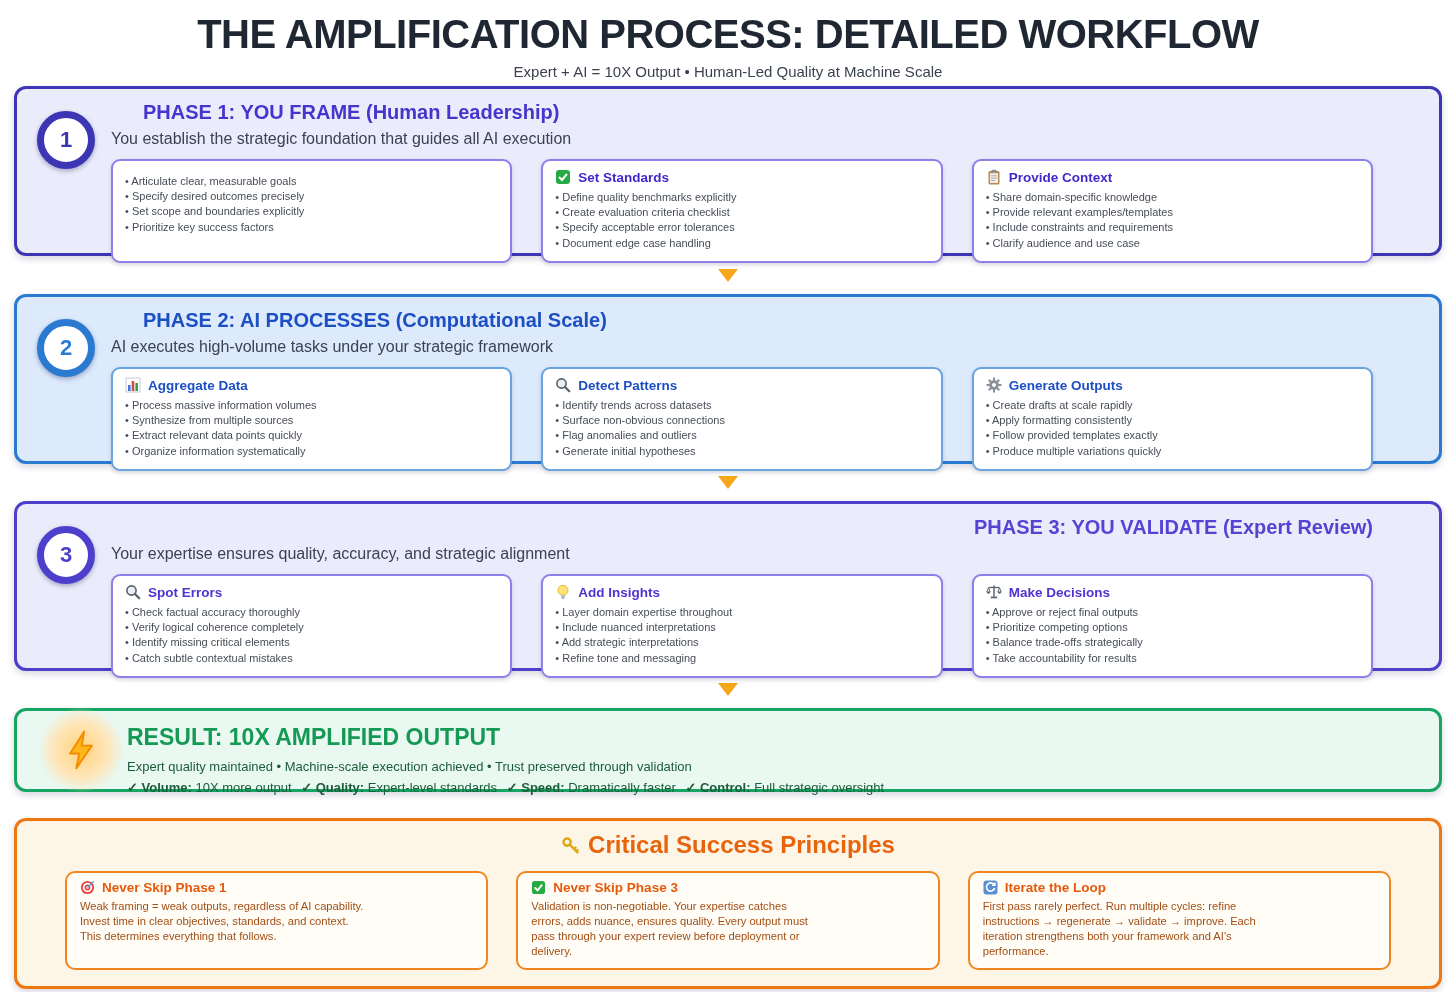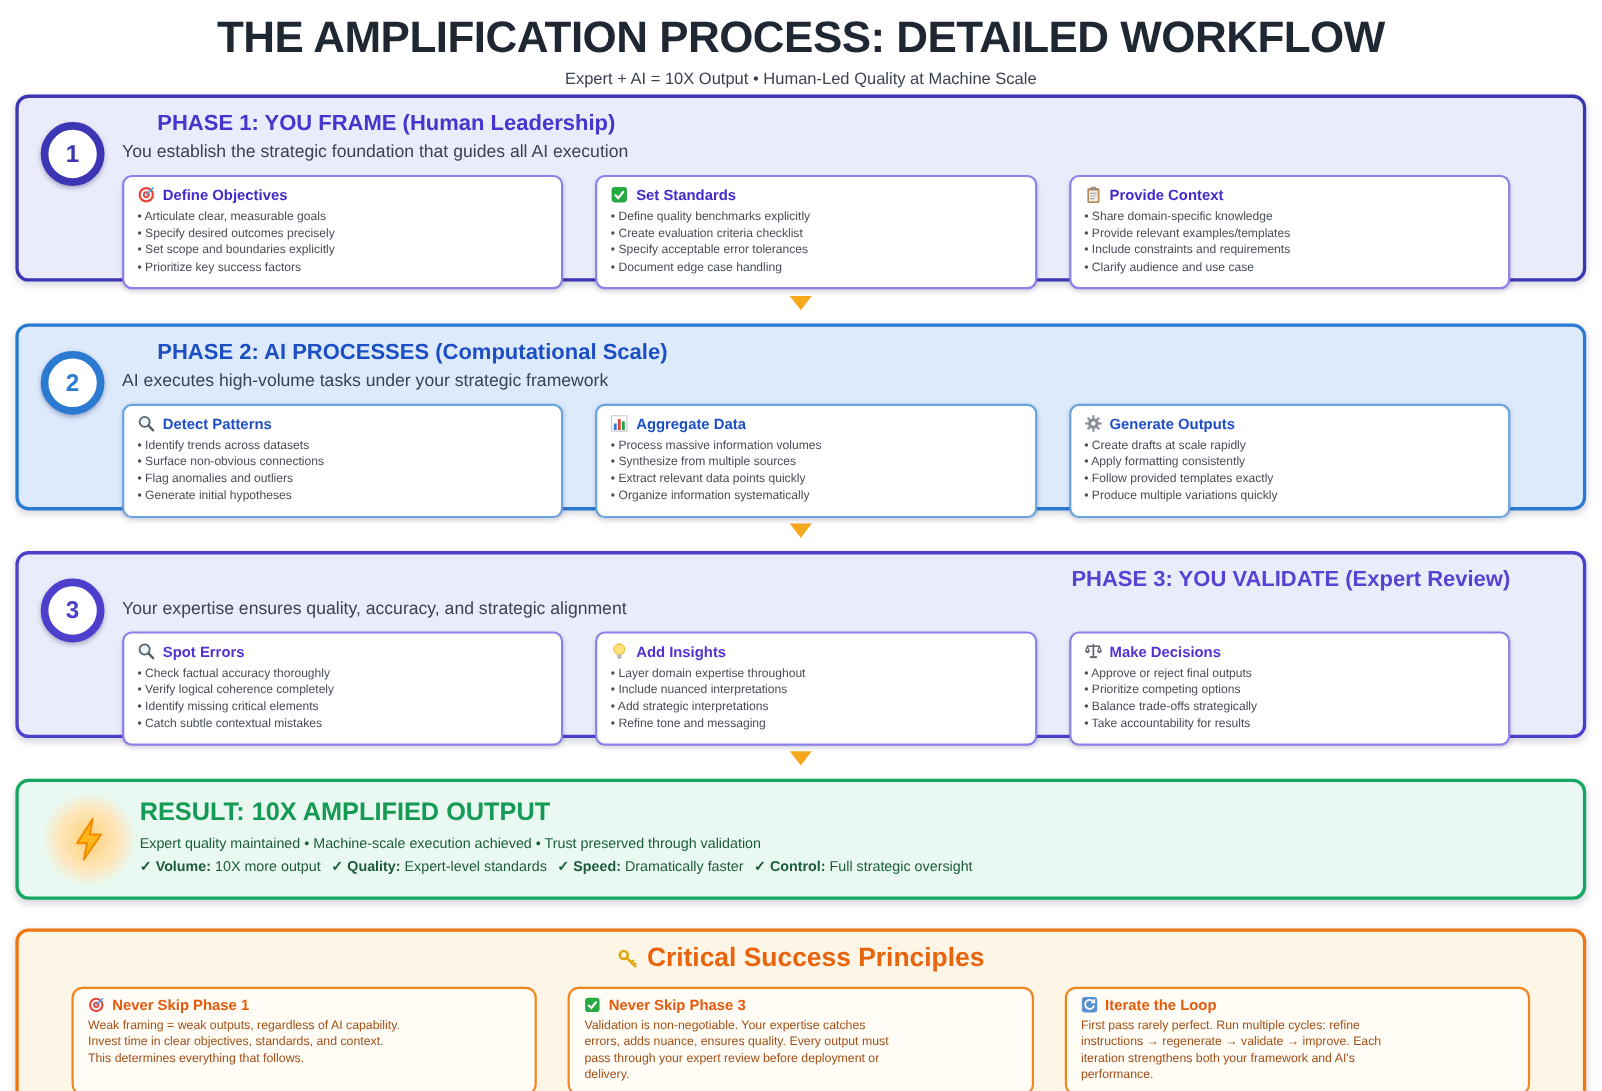--- a/index.html
+++ b/index.html
@@ -62,21 +62,21 @@
   
   .arrow-row { height:38px; display:flex; align-items:center; justify-content:center; }
   .arrow-row.small { height:37px; }
   .flow-arrow {
     width:0; height:0;
     border-left:10px solid transparent; border-right:10px solid transparent;
     border-top:13px solid var(--arrow);
   }
 
   
-  .result { height:110px; background:var(--result-bg); border-color:var(--result-border); padding:13px 20px 0 110px; }
+  .result { height:84px; background:var(--result-bg); border-color:var(--result-border); padding:13px 20px 0 110px; }
   .glow {
     position:absolute; left:22px; top:50%; transform:translateY(-50%);
     width:84px; height:84px; border-radius:50%;
     background:radial-gradient(circle, #ffd27a 0%, #ffe5b8 45%, rgba(255,240,215,0) 72%);
     display:flex; align-items:center; justify-content:center;
   }
   .result-title { font-size:23px; font-weight:bold; color:var(--result-title); }
   .result-summary { font-size:13px; color:var(--result-text); margin-top:8px; }
   .result-metrics { font-size:13px; color:var(--result-text); margin-top:6px; }
   .metric { margin-right:6px; }
@@ -107,32 +107,20 @@
   <div class="page-subtitle">Expert + AI = 10X Output • Human-Led Quality at Machine Scale</div>
 </div>
 
 <div class="panel phase p1" style="margin-top:6px;">
   <div class="num-badge">1</div>
   <div class="phase-title">PHASE 1: YOU FRAME (Human Leadership)</div>
   <div class="phase-subtitle">You establish the strategic foundation that guides all AI execution</div>
   <div class="cards">
 
     <div class="card">
-      <div class="card-title">
-        <span class="icon">
-            <svg width="16" height="16" viewBox="0 0 16 16">
-              <circle cx="8" cy="8" r="7" fill="#e8453c"></circle>
-              <circle cx="8" cy="8" r="5" fill="#fff"></circle>
-              <circle cx="8" cy="8" r="3.1" fill="#e8453c"></circle>
-              <circle cx="8" cy="8" r="1.3" fill="#fff"></circle>
-              <line x1="8" y1="8" x2="14.5" y2="1.5" stroke="#3aa0e8" stroke-width="1.4"></line>
-            </svg>
-          </span>
-        <span>Define Objectives</span>
-      </div>
       <div class="bullets">
         <div class="bullet">Articulate clear, measurable goals</div>
         <div class="bullet">Specify desired outcomes precisely</div>
         <div class="bullet">Set scope and boundaries explicitly</div>
         <div class="bullet">Prioritize key success factors</div>
       </div>
     </div>
 
     <div class="card">
       <div class="card-title">
@@ -184,51 +172,51 @@
 <div class="panel phase p2">
   <div class="num-badge">2</div>
   <div class="phase-title">PHASE 2: AI PROCESSES (Computational Scale)</div>
   <div class="phase-subtitle">AI executes high-volume tasks under your strategic framework</div>
   <div class="cards">
 
     <div class="card">
       <div class="card-title">
         <span class="icon">
             <svg width="16" height="16" viewBox="0 0 16 16">
+              <rect x="1" y="1" width="14" height="14" fill="#fff" stroke="#c6cbd4"></rect>
+              <rect x="3" y="8" width="2.6" height="6" fill="#3b78d8"></rect>
+              <rect x="6.7" y="4" width="2.6" height="10" fill="#d8483b"></rect>
+              <rect x="10.4" y="6" width="2.6" height="8" fill="#2e9e4f"></rect>
+            </svg>
+          </span>
+        <span>Aggregate Data</span>
+      </div>
+      <div class="bullets">
+        <div class="bullet">Process massive information volumes</div>
+        <div class="bullet">Synthesize from multiple sources</div>
+        <div class="bullet">Extract relevant data points quickly</div>
+        <div class="bullet">Organize information systematically</div>
+      </div>
+    </div>
+
+    <div class="card">
+      <div class="card-title">
+        <span class="icon">
+            <svg width="16" height="16" viewBox="0 0 16 16">
               <circle cx="6.5" cy="6.5" r="4.6" fill="rgba(205,222,240,.45)" stroke="#5a6066" stroke-width="1.6"></circle>
               <line x1="10" y1="10" x2="14.2" y2="14.2" stroke="#5a6066" stroke-width="2.2" stroke-linecap="round"></line>
             </svg>
           </span>
         <span>Detect Patterns</span>
       </div>
       <div class="bullets">
         <div class="bullet">Identify trends across datasets</div>
         <div class="bullet">Surface non-obvious connections</div>
         <div class="bullet">Flag anomalies and outliers</div>
         <div class="bullet">Generate initial hypotheses</div>
-      </div>
-    </div>
-
-    <div class="card">
-      <div class="card-title">
-        <span class="icon">
-            <svg width="16" height="16" viewBox="0 0 16 16">
-              <rect x="1" y="1" width="14" height="14" fill="#fff" stroke="#c6cbd4"></rect>
-              <rect x="3" y="8" width="2.6" height="6" fill="#3b78d8"></rect>
-              <rect x="6.7" y="4" width="2.6" height="10" fill="#d8483b"></rect>
-              <rect x="10.4" y="6" width="2.6" height="8" fill="#2e9e4f"></rect>
-            </svg>
-          </span>
-        <span>Aggregate Data</span>
-      </div>
-      <div class="bullets">
-        <div class="bullet">Process massive information volumes</div>
-        <div class="bullet">Synthesize from multiple sources</div>
-        <div class="bullet">Extract relevant data points quickly</div>
-        <div class="bullet">Organize information systematically</div>
       </div>
     </div>
 
     <div class="card">
       <div class="card-title">
         <span class="icon">
             <svg width="16" height="16" viewBox="0 0 16 16">
               <g fill="#8a909a">
                 <rect x="7" y="0.5" width="2" height="15"></rect>
                 <rect x="0.5" y="7" width="15" height="2"></rect>

